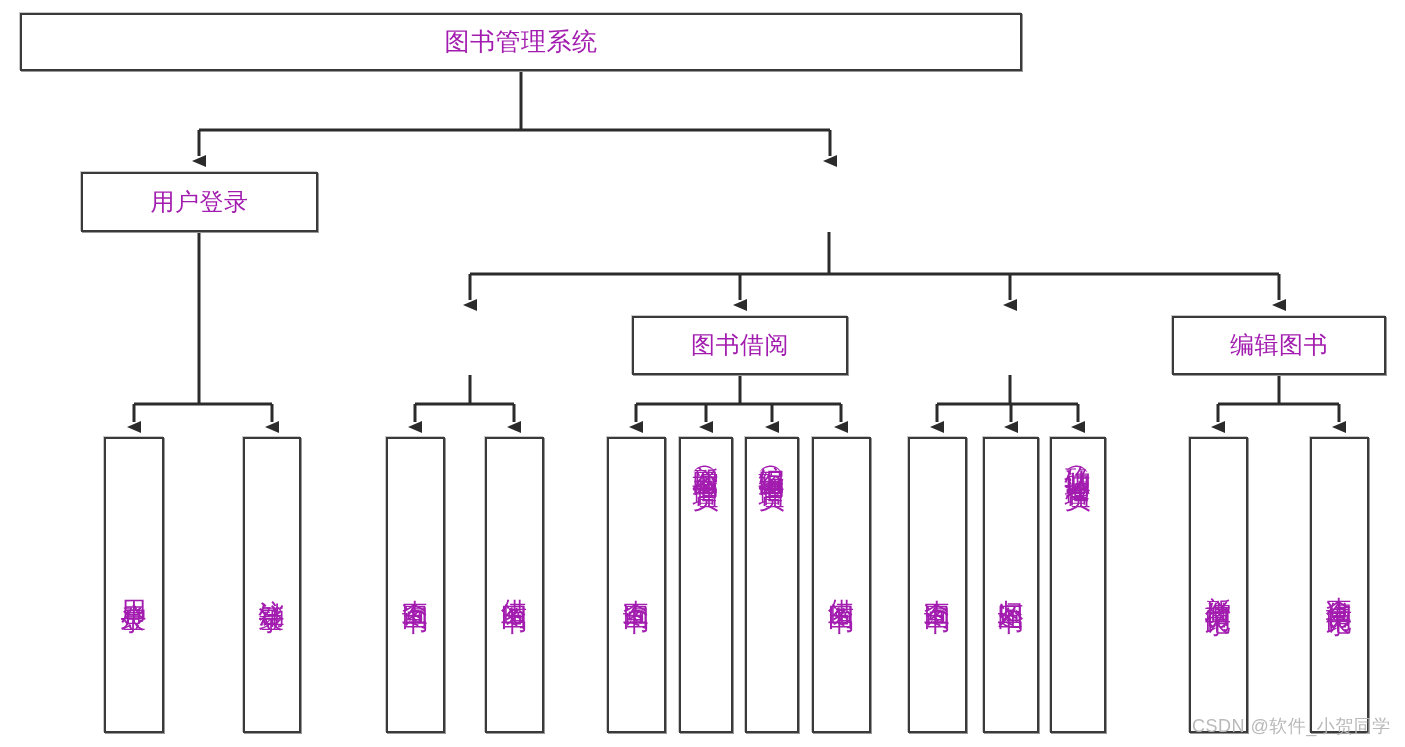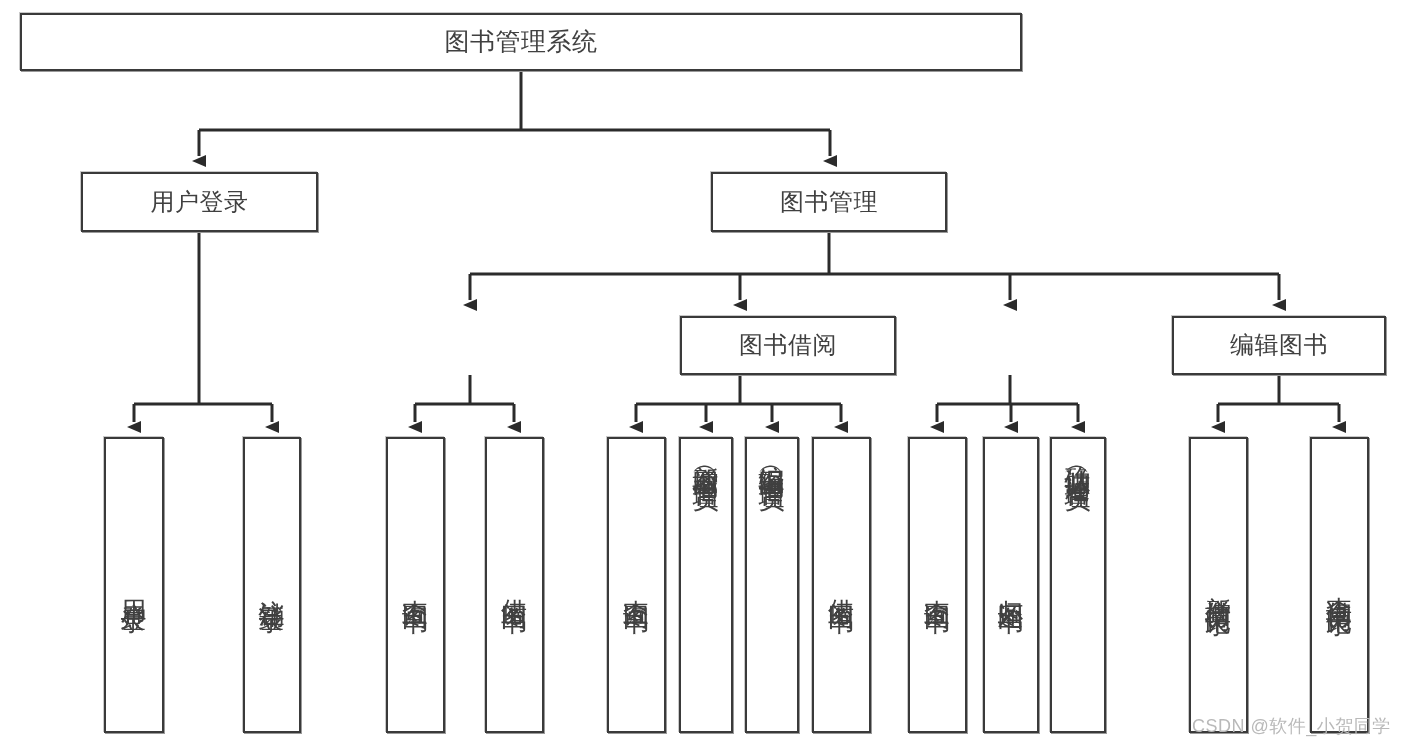--- a/index.html
+++ b/index.html
@@ -35,21 +35,21 @@
     display: flex;
     align-items: center;
     justify-content: center;
     color: #1c1c1c;
     z-index: 2;
   }
   .node-label {
     display: block;
     text-align: center;
     line-height: 1.18;
-    color: #404040;
+    color: #a21caf;
     letter-spacing: 0.5px;
   }
   
   .node.horiz .node-label {
     writing-mode: horizontal-tb;
     font-size: 24px;
   }
   .node.root .node-label { font-size: 25px; }
   
   .node.vert {
@@ -136,26 +136,23 @@
   </svg>
 
   <div class="node horiz root" style="left:20px; top:13px; width:1002px; height:58px;">
     <span class="node-label">图书管理系统</span>
   </div>
 
   <div class="node horiz" style="left:81px; top:172px; width:237px; height:60px;">
     <span class="node-label">用户登录</span>
   </div>
 
-  <div class="node horiz" style="left:711px; top:172px; width:236px; height:60px;">
-    <span class="node-label">图书管理</span>
-  </div>
-
-
-  <div class="node horiz" style="left:632px; top:316px; width:216px; height:59px;margin-left:48px;">
+
+
+  <div class="node horiz" style="left:632px; top:316px; width:216px; height:59px;">
     <span class="node-label">图书借阅</span>
   </div>
 
 
   <div class="node horiz" style="left:1172px; top:316px; width:214px; height:59px;">
     <span class="node-label">编辑图书</span>
   </div>
 
   <div class="node vert centered" style="left:104px; top:437px; width:60px; height:296px;">
     <span class="node-label">用户登录</span>

